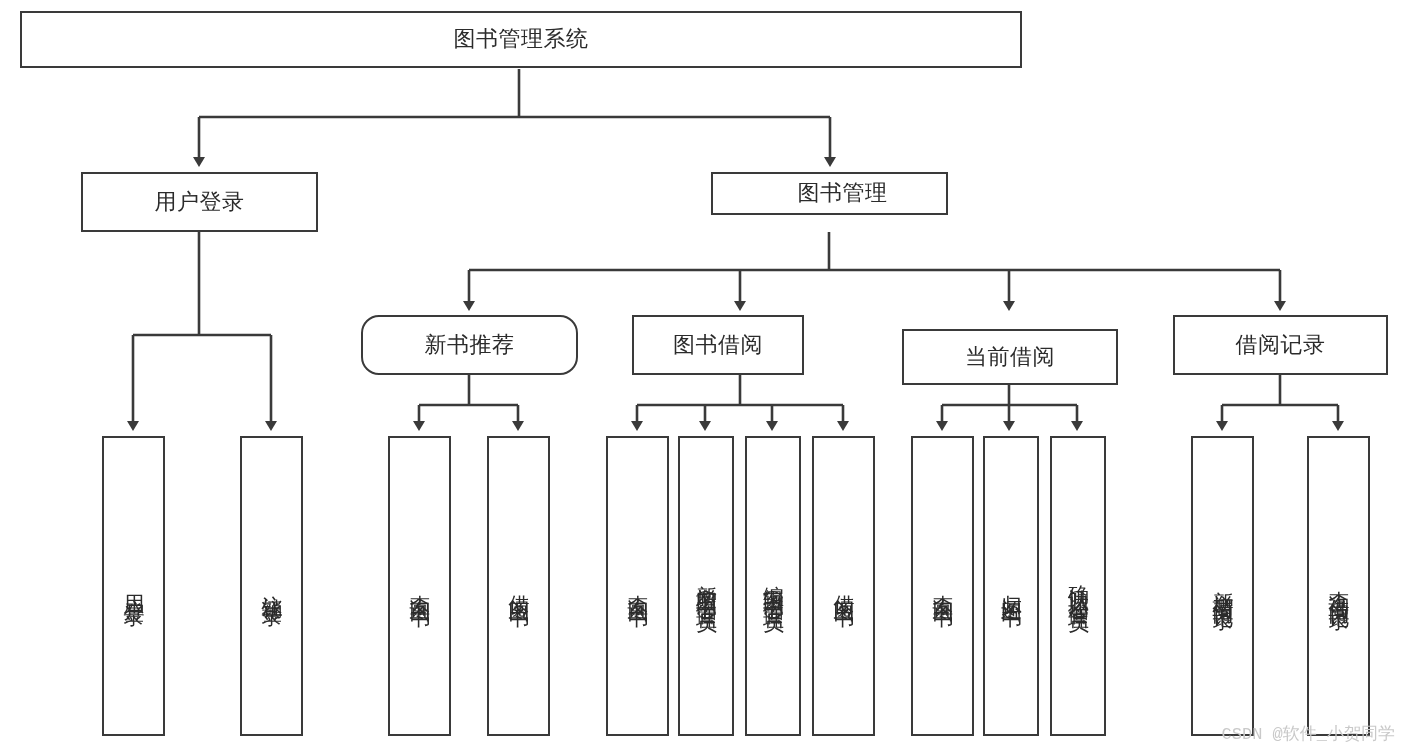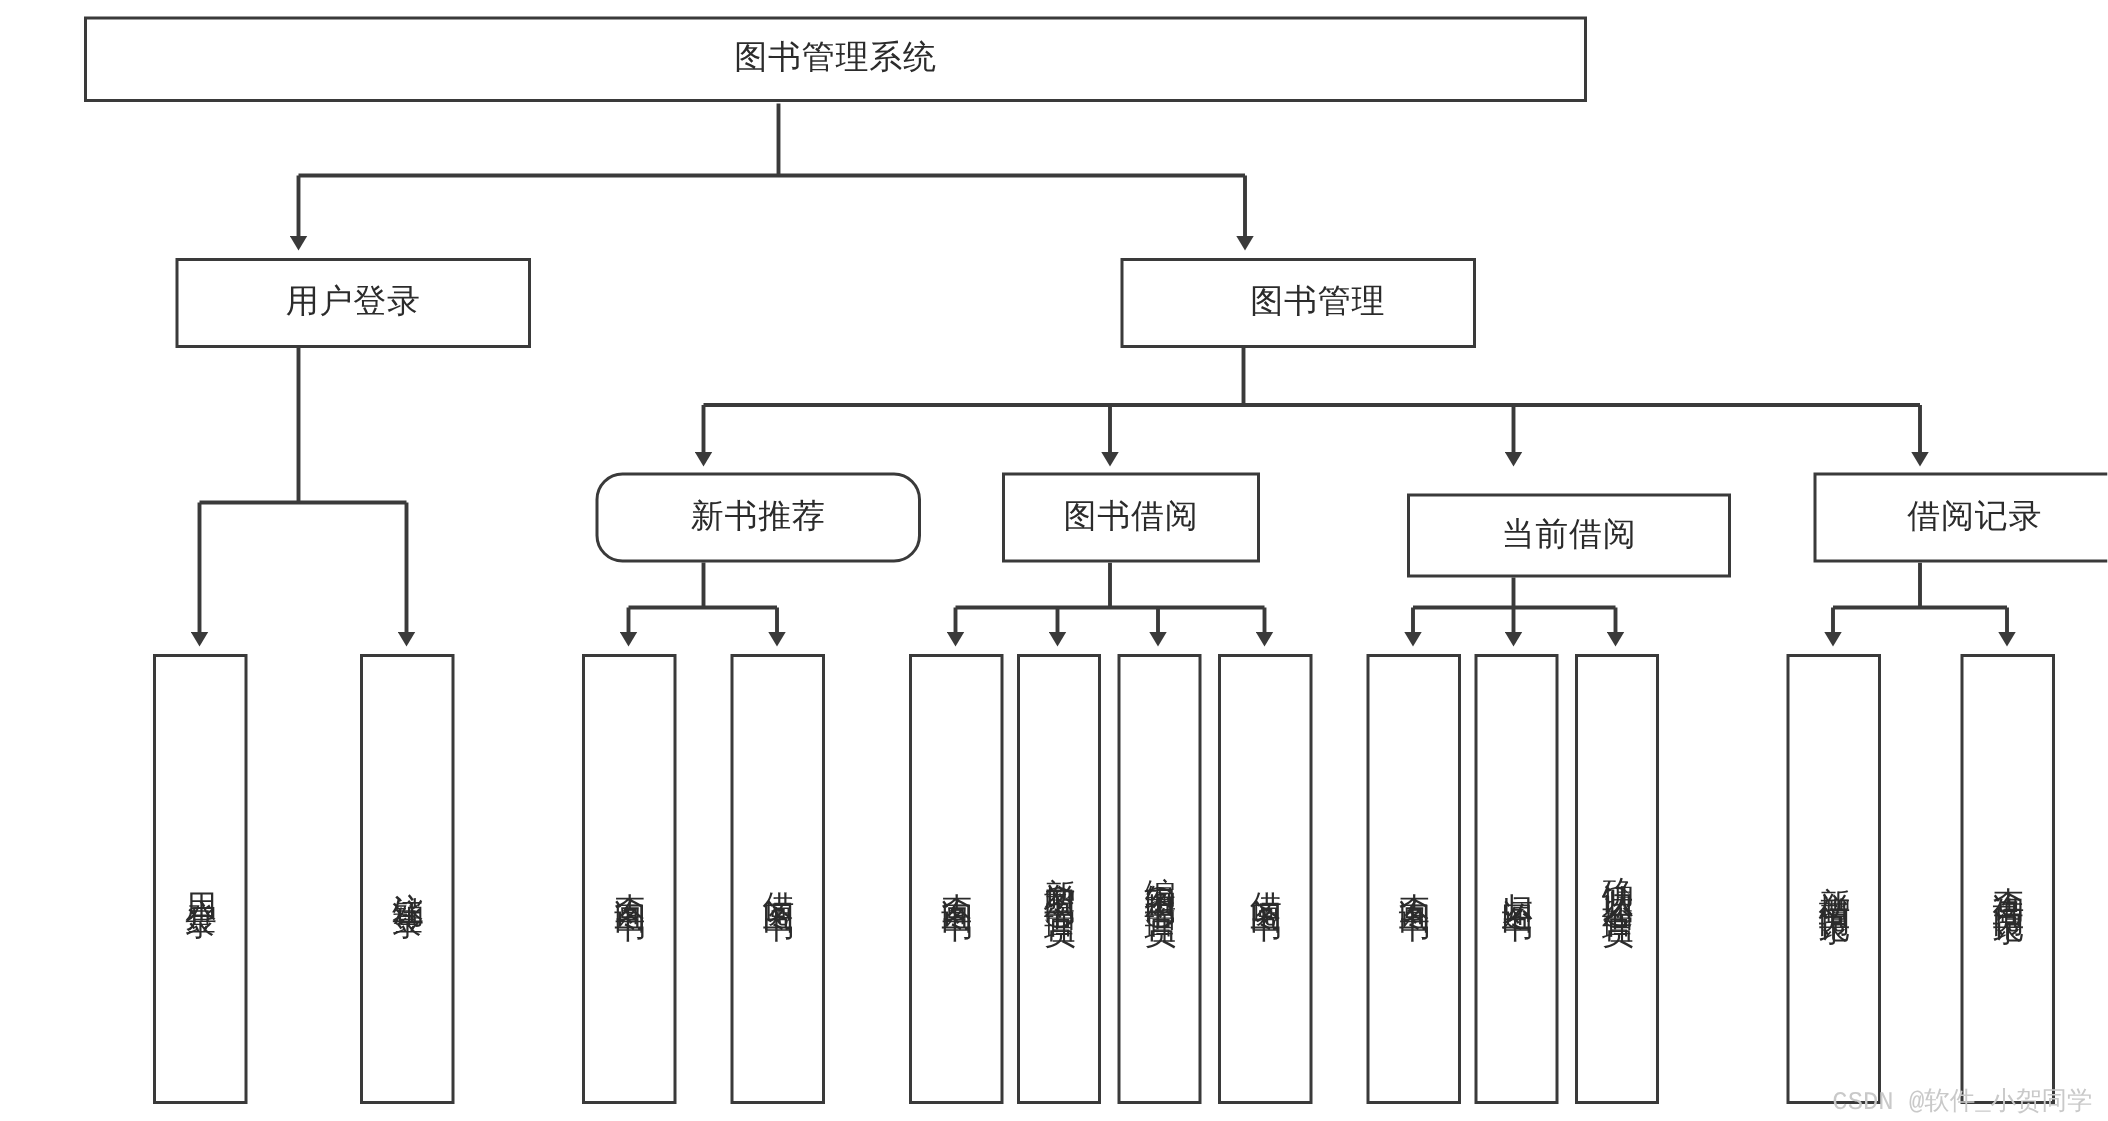--- a/index.html
+++ b/index.html
@@ -34,21 +34,20 @@
     display: flex;
     align-items: center;
     justify-content: center;
     color: #2b2b2b;
     line-height: 1.12;
   }
   .node.h {
     
     font-size: 22px;
     letter-spacing: 0.5px;
-    margin-left: 36px;
   }
   .node.v {
     
     font-size: 21px;
     align-items: center;
     justify-content: center;
   }
   .node.v .vtext {
     writing-mode: vertical-rl;
     text-orientation: upright;
@@ -122,21 +121,21 @@
     </g>
   </svg>
 
   <div class="node h" style="left:20px; top:11px; width:1002px; height:57px;">
     <span>图书管理系统</span>
   </div>
 
   <div class="node h" style="left:81px; top:172px; width:237px; height:60px;">
     <span>用户登录</span>
   </div>
-  <div class="node h" style="left:711px; top:172px; width:237px; height:60px;padding-left:26px;">
+  <div class="node h" style="left:711px; top:172px; width:237px; height:43px;padding-left:26px;">
     <span>图书管理</span>
   </div>
 
   <div class="node h" style="left:361px; top:315px; width:217px; height:60px;border-radius:18px;">
     <span>新书推荐</span>
   </div>
   <div class="node h" style="left:632px; top:315px; width:172px; height:60px;">
     <span>图书借阅</span>
   </div>
   <div class="node h" style="left:902px; top:329px; width:216px; height:56px;">

